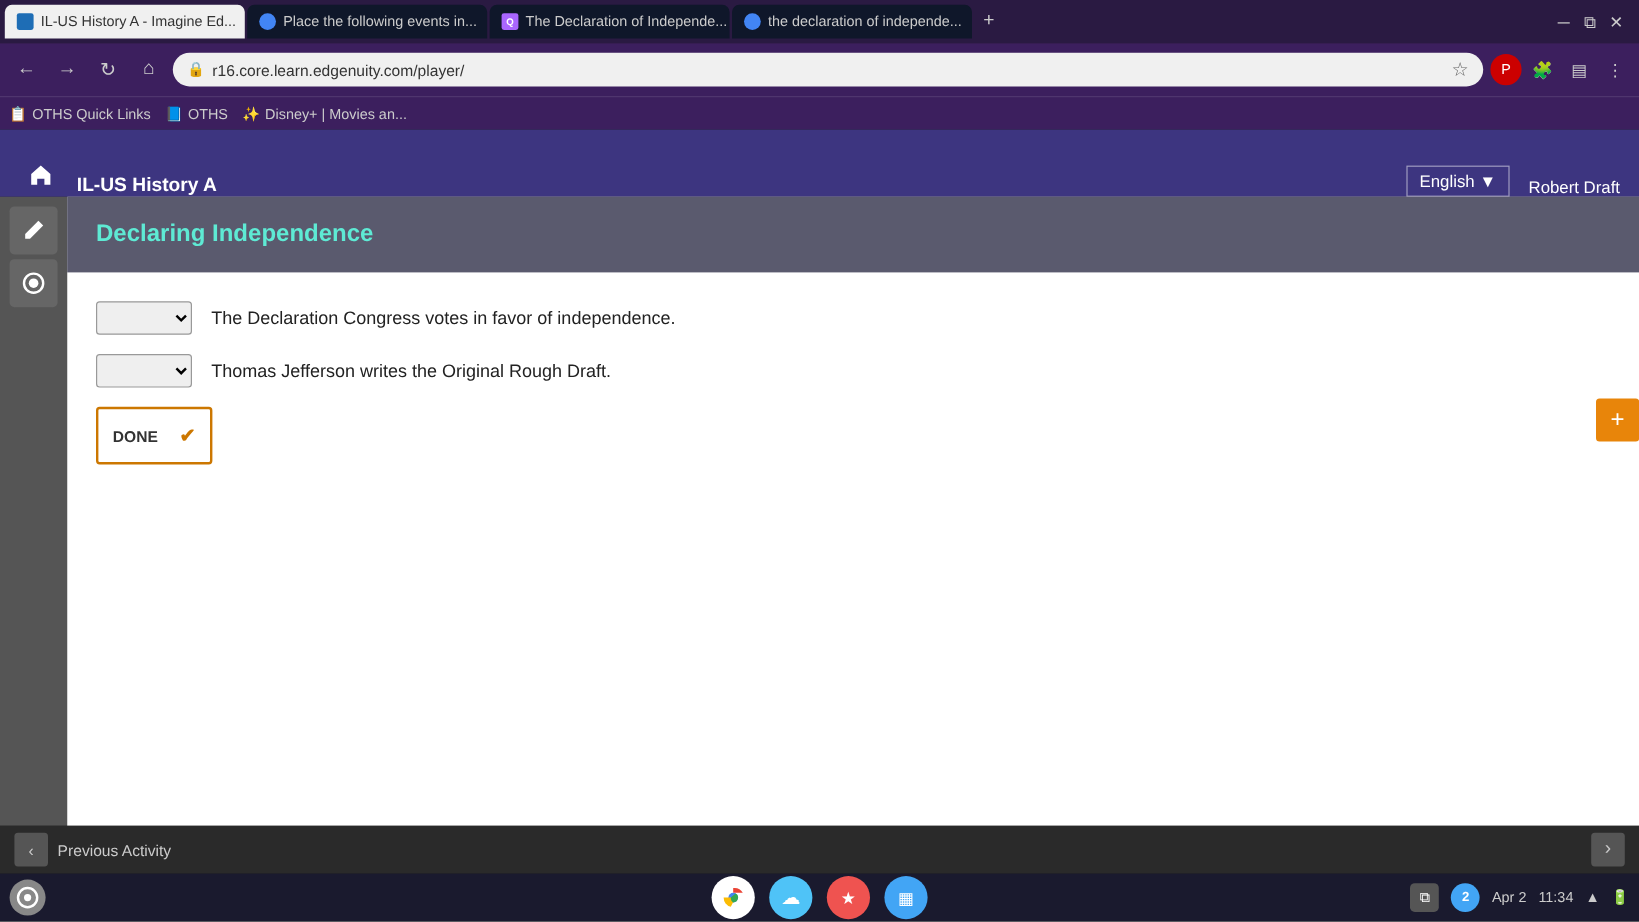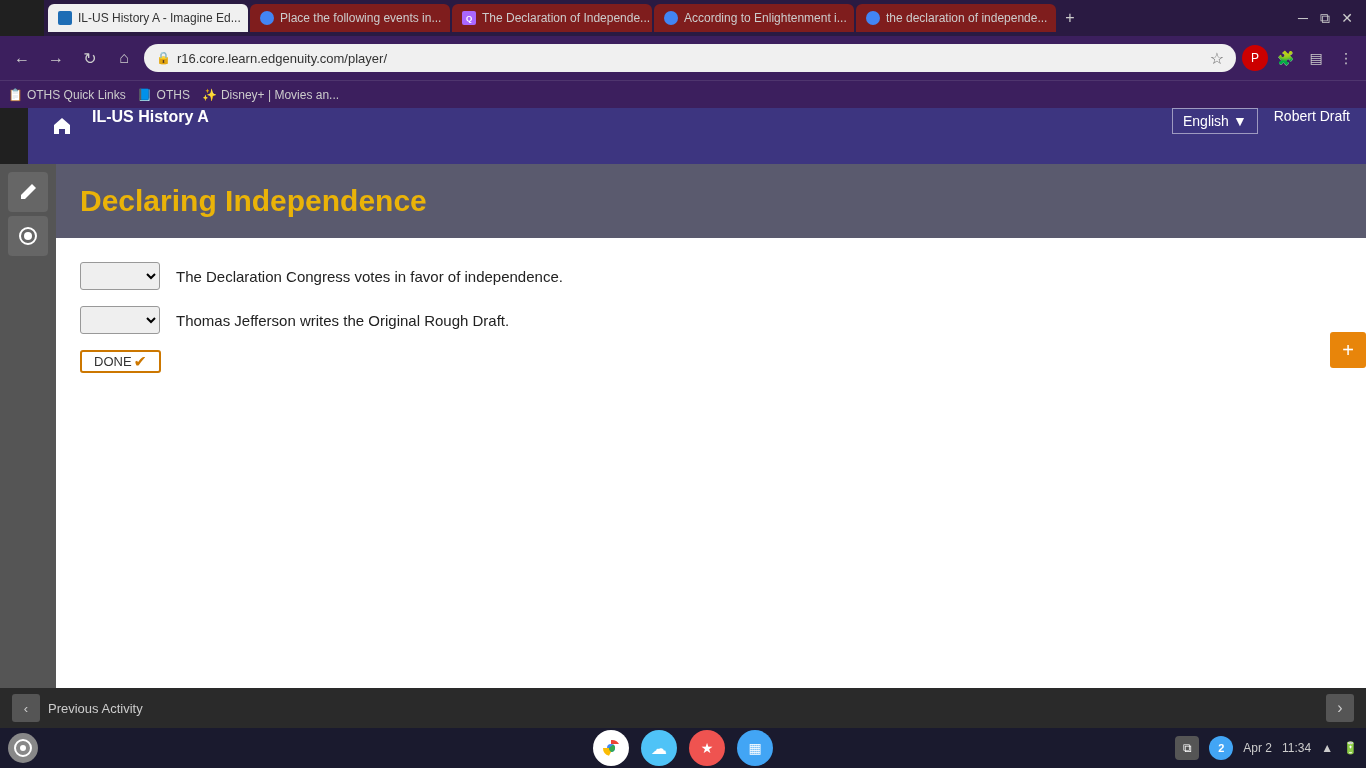--- a/index.html
+++ b/index.html
@@ -1,57 +1,57 @@
 <!DOCTYPE html>
 <html><head>
   <meta charset="utf-8">
   <style>
     * { margin: 0; padding: 0; box-sizing: border-box; }
     body { font-family: Arial, sans-serif; background: #202020; width: 1366px; height: 768px; overflow: hidden; }
-    .tab-bar { display: flex; align-items: center; height: 36px; background: #2a1a42; padding: 0 4px; gap: 2px; margin-left: 44px; }
-    .tab { display: flex; align-items: center; height: 28px; padding: 0 10px; border-radius: 6px 6px 0 0; font-size: 12px; color: #ccc; max-width: 200px; overflow: hidden; white-space: nowrap; text-overflow: ellipsis; gap: 6px; cursor: pointer; background: #7f1d1d; }
+    .tab-bar { display: flex; align-items: center; height: 36px; background: #2a1a42; padding: 0 4px; gap: 2px; }
+    .tab { display: flex; align-items: center; height: 28px; padding: 0 10px; border-radius: 6px 6px 0 0; font-size: 12px; color: #ccc; max-width: 200px; overflow: hidden; white-space: nowrap; text-overflow: ellipsis; gap: 6px; cursor: pointer; background: #0f172a; }
     .tab.active { background: #f0f0f0; color: #333; }
     .new-tab-btn { width: 24px; height: 24px; display: flex; align-items: center; justify-content: center; color: #ccc; font-size: 16px; cursor: pointer; border-radius: 50%; }
     .window-controls { display: flex; align-items: center; gap: 8px; margin-left: auto; padding-right: 8px; }
     .win-btn { width: 14px; height: 14px; display: flex; align-items: center; justify-content: center; color: #ccc; font-size: 14px; cursor: pointer; }
 
     .address-bar-row { display: flex; align-items: center; height: 44px; padding: 0 8px; gap: 6px; background: #3c1f5e; }
     .nav-btn { width: 28px; height: 28px; display: flex; align-items: center; justify-content: center; color: #ccc; cursor: pointer; border-radius: 50%; font-size: 16px; }
     .address-bar { flex: 1; height: 28px; background: #f0f0f0; border-radius: 14px; display: flex; align-items: center; padding: 0 12px; font-size: 13px; color: #333; gap: 6px; }
     .address-text { flex: 1; }
     .bookmark-btn { color: #666; font-size: 16px; }
     .profile-btn { width: 26px; height: 26px; border-radius: 50%; background: #c00; display: flex; align-items: center; justify-content: center; color: white; font-size: 12px; }
     .ext-btn { width: 24px; height: 24px; display: flex; align-items: center; justify-content: center; color: #ccc; font-size: 14px; }
 
     .bookmarks-bar { display: flex; align-items: center; height: 28px; padding: 0 8px; gap: 12px; background: #3c1f5e; border-top: 1px solid rgba(255,255,255,0.1); }
     .bookmark-item { display: flex; align-items: center; gap: 4px; font-size: 12px; color: #ccc; cursor: pointer; }
 
     
-    .app-header { display: flex; align-items: flex-start; height: 56px; background: #3d3580; padding: 0 16px; margin-left: 28px; }
+    .app-header { display: flex; align-items: flex-end; height: 56px; background: #3d3580; padding: 0 16px; }
     .home-icon-btn { width: 36px; height: 36px; display: flex; align-items: center; justify-content: center; color: white; font-size: 18px; }
     .app-title { color: white; font-size: 16px; font-weight: bold; margin-left: 12px; flex: 1; }
     .lang-selector { display: flex; align-items: center; gap: 4px; color: white; font-size: 14px; cursor: pointer; border: 1px solid rgba(255,255,255,0.5); padding: 4px 10px; border-radius: 0; }
     .user-name { color: white; font-size: 14px; margin-left: 16px; }
 
     
     .left-toolbar { width: 56px; background: #555; display: flex; flex-direction: column; align-items: center; padding-top: 8px; gap: 4px; }
     .toolbar-icon-btn { width: 40px; height: 40px; background: #666; border-radius: 4px; display: flex; align-items: center; justify-content: center; color: white; font-size: 18px; cursor: pointer; }
 
     
     .activity-panel { background: white; margin: 0; flex: 1; display: flex; flex-direction: column; }
     .activity-header { background: #5a5a6e; padding: 20px 24px; }
-    .activity-title { color: #eab308; font-size: 30px; font-weight: bold; }
+    .activity-title { color: #5eead4; font-size: 20px; font-weight: bold; }
     .activity-body { padding: 24px; flex: 1; }
     .instructions { font-size: 15px; color: #333; margin-bottom: 20px; }
 
     .question-row { display: flex; align-items: center; gap: 16px; margin-bottom: 16px; }
     .order-select { width: 80px; height: 28px; border: 1px solid #999; border-radius: 3px; font-size: 13px; padding: 2px 4px; }
     .question-text { font-size: 15px; color: #222; }
 
-    .done-btn { display: flex; align-items: center; gap: 2px; border: 2px solid #cc7700; padding: 0 12px; border-radius: 3px; cursor: pointer; font-size: 13px; font-weight: normal; color: #333; background: white; width: fit-content; margin-top: 8px; }
+    .done-btn { display: flex; align-items: center; gap: 18px; border: 2px solid #cc7700; padding: 12px 12px; border-radius: 3px; cursor: pointer; font-size: 13px; font-weight: bold; color: #333; background: white; width: fit-content; margin-top: 8px; }
     .done-checkmark { color: #cc7700; font-size: 16px; }
 
     
     .activity-footer { background: #f5f5f5; border-top: 1px solid #ddd; padding: 10px 24px; display: flex; align-items: center; gap: 12px; height: 56px; }
     .audio-btn { display: flex; align-items: center; gap: 8px; padding: 6px 14px; background: white; border: 1px solid #ccc; border-radius: 4px; cursor: pointer; font-size: 14px; color: #333; }
 
     
     .right-add-btn { width: 36px; height: 36px; background: #e8850a; color: white; display: flex; align-items: center; justify-content: center; font-size: 20px; cursor: pointer; border-radius: 3px; position: absolute; right: 0; top: 168px; }
 
     
@@ -86,25 +86,20 @@
       <span>Place the following events in...</span>
 
     </div>
 
     <div class="tab">
       <div style="width:14px;height:14px;border-radius:2px;background:#aa66ff;flex-shrink:0;display:flex;align-items:center;justify-content:center;color:white;font-size:8px;font-weight:bold;">Q</div>
       <span>The Declaration of Independe...</span>
 
     </div>
 
-    <div class="tab">
-      <div style="width:14px;height:14px;background:#4285f4;border-radius:50%;flex-shrink:0;"></div>
-      <span>According to Enlightenment i...</span>
-
-    </div>
 
     <div class="tab">
       <div style="width:14px;height:14px;background:#4285f4;border-radius:50%;flex-shrink:0;"></div>
       <span>the declaration of independe...</span>
 
     </div>
     <div class="new-tab-btn">+</div>
     <div class="window-controls">
       <div class="win-btn">─</div>
       <div class="win-btn">⧉</div>

